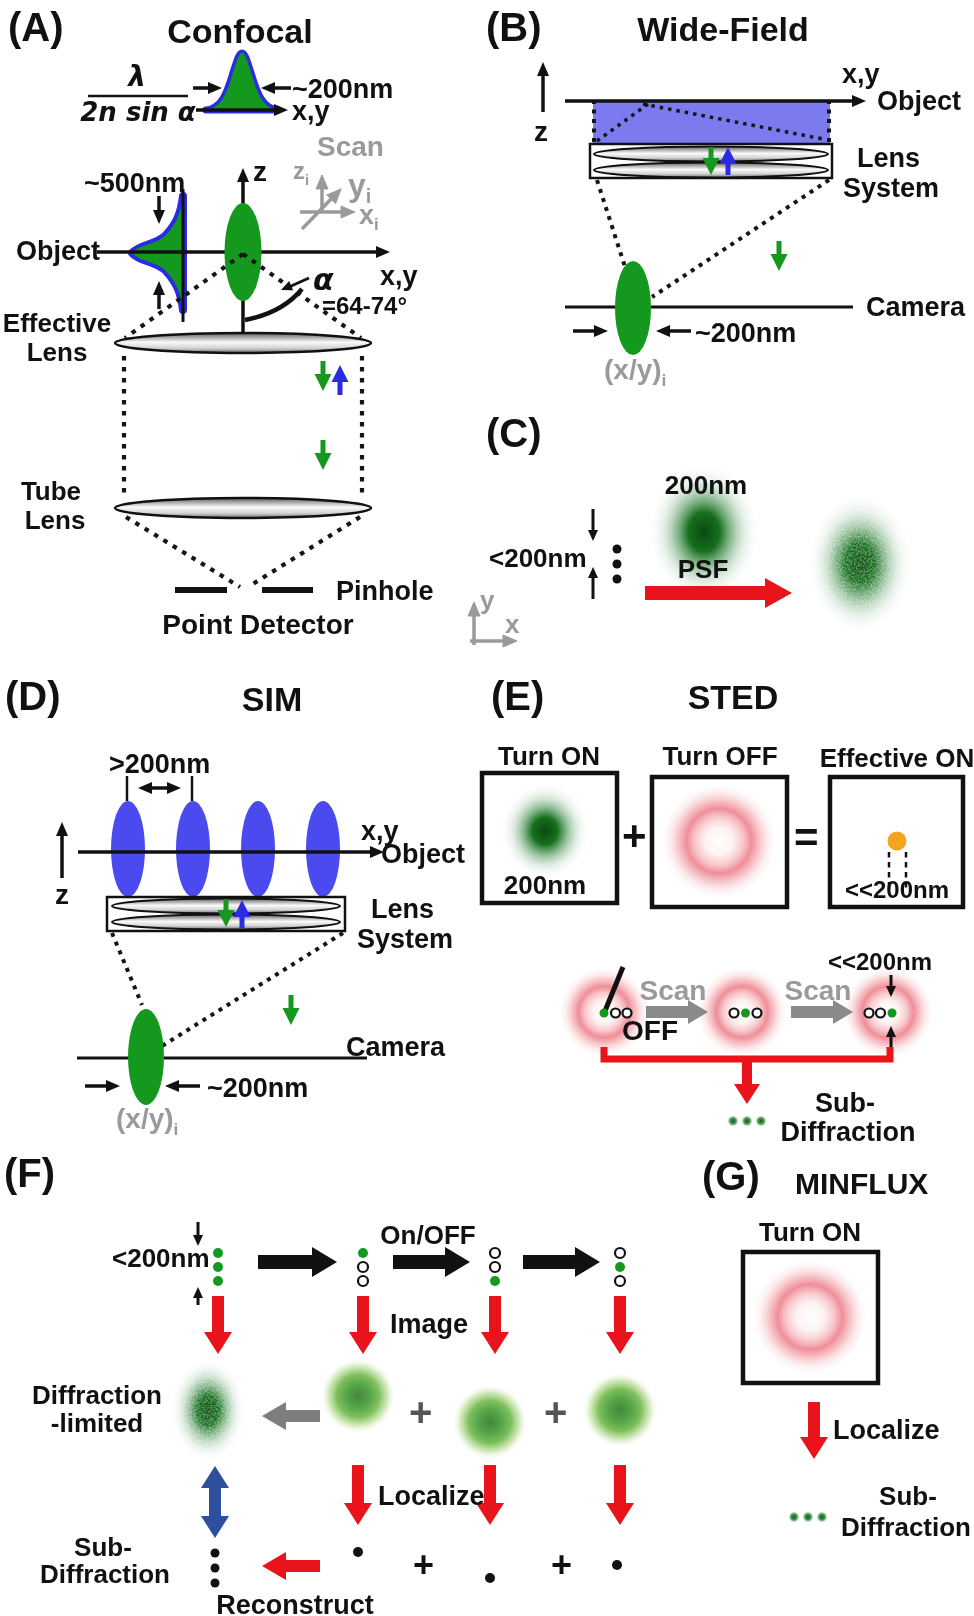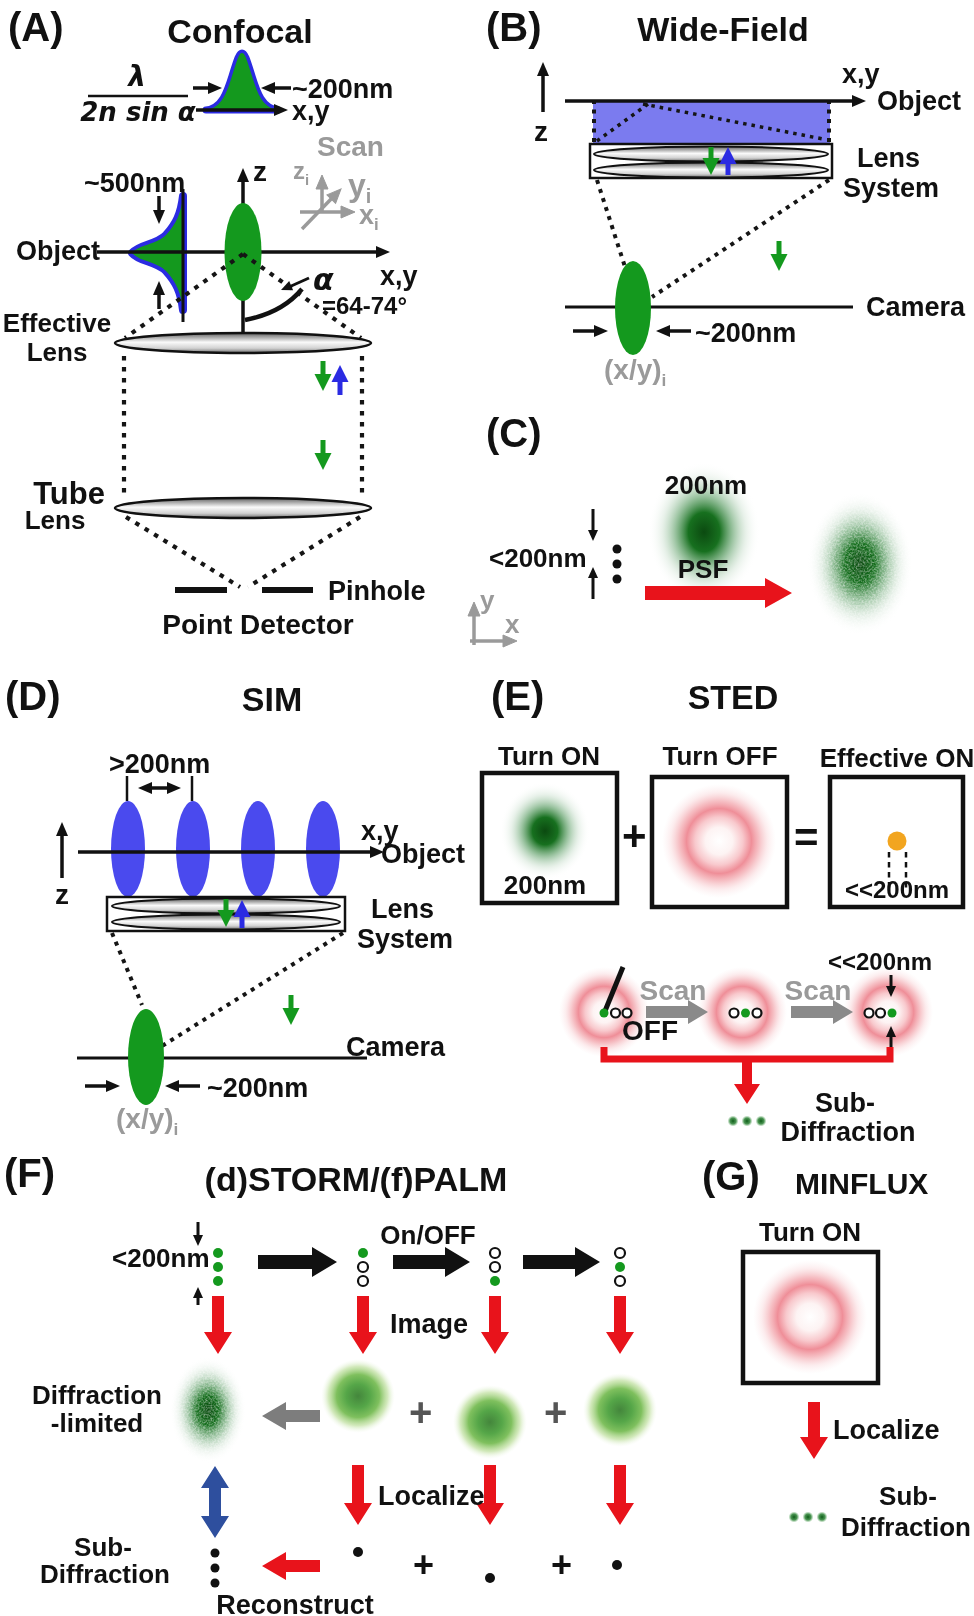--- a/index.html
+++ b/index.html
@@ -319,23 +319,23 @@
 <div class="t gray" style="left:348px;top:169px;font-size:32px"><span>y</span><sub>i</sub></div>
 <div class="t gray" style="left:359px;top:201px;font-size:27px"><span>x</span><sub>i</sub></div>
 <div class="t" style="left:84px;top:169px;font-size:27px">~500nm</div>
 <div class="t" style="left:16px;top:237px;font-size:27px">Object</div>
 <div class="t" style="left:253px;top:157px;font-size:28px">z</div>
 <div class="t" style="left:380px;top:262px;font-size:27px">x,y</div>
 <div class="t greek" style="left:313px;top:264px;font-size:30px">α</div>
 <div class="t" style="left:322px;top:293px;font-size:24px">=64-74°</div>
 <div class="t cx" style="left:57px;top:310px;font-size:26px">Effective</div>
 <div class="t cx" style="left:57px;top:339px;font-size:26px">Lens</div>
-<div class="t cx" style="left:69px;top:478px;font-size:31px">Tube</div>
+<div class="t cx" style="left:51px;top:478px;font-size:26px">Tube</div>
 <div class="t cx" style="left:55px;top:507px;font-size:26px">Lens</div>
-<div class="t" style="left:328px;top:577px;font-size:27px">Pinhole</div>
+<div class="t" style="left:336px;top:577px;font-size:27px">Pinhole</div>
 <div class="t cx" style="left:258px;top:610px;font-size:28px">Point Detector</div>
 
 <div class="t" style="left:486px;top:6px;font-size:40px">(B)</div>
 <div class="t cx" style="left:723px;top:12px;font-size:34px">Wide-Field</div>
 <div class="t" style="left:534px;top:117px;font-size:28px">z</div>
 <div class="t" style="left:842px;top:60px;font-size:27px">x,y</div>
 <div class="t" style="left:877px;top:87px;font-size:27px">Object</div>
 <div class="t" style="left:857px;top:144px;font-size:27px">Lens</div>
 <div class="t" style="left:843px;top:174px;font-size:27px">System</div>
 <div class="t" style="left:866px;top:293px;font-size:27px">Camera</div>
@@ -371,21 +371,20 @@
 <div class="t cx" style="left:897px;top:745px;font-size:26px">Effective ON</div>
 <div class="t cx" style="left:897px;top:877px;font-size:24px">&lt;&lt;200nm</div>
 <div class="t cx" style="left:880px;top:949px;font-size:24px">&lt;&lt;200nm</div>
 <div class="t cx gray" style="left:673px;top:976px;font-size:28px">Scan</div>
 <div class="t cx gray" style="left:818px;top:976px;font-size:28px">Scan</div>
 <div class="t" style="left:622px;top:1016px;font-size:28px">OFF</div>
 <div class="t cx" style="left:845px;top:1089px;font-size:27px">Sub-</div>
 <div class="t cx" style="left:848px;top:1118px;font-size:27px">Diffraction</div>
 
 <div class="t" style="left:4px;top:1152px;font-size:40px">(F)</div>
-<div class="t cx" style="left:356px;top:1162px;font-size:34px">(d)STORM/(f)PALM</div>
 <div class="t" style="left:112px;top:1245px;font-size:26px">&lt;200nm</div>
 <div class="t cx" style="left:428px;top:1222px;font-size:26px">On/OFF</div>
 <div class="t" style="left:390px;top:1310px;font-size:27px">Image</div>
 <div class="t cx" style="left:97px;top:1382px;font-size:26px">Diffraction</div>
 <div class="t cx" style="left:97px;top:1410px;font-size:26px">-limited</div>
 <div class="t" style="left:409px;top:1391px;font-size:40px;color:#555">+</div>
 <div class="t" style="left:544px;top:1391px;font-size:40px;color:#555">+</div>
 <div class="t" style="left:378px;top:1482px;font-size:27px">Localize</div>
 <div class="t cx" style="left:103px;top:1534px;font-size:26px">Sub-</div>
 <div class="t cx" style="left:105px;top:1561px;font-size:26px">Diffraction</div>

